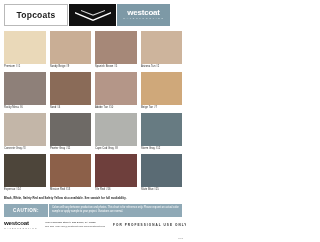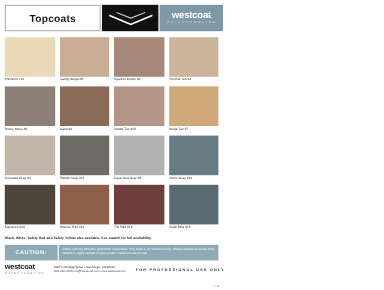--- a/index.html
+++ b/index.html
@@ -15,21 +15,21 @@
     box-sizing:border-box;
     display:flex;flex-direction:column;
     background:#ffffff;
   }
 
   
   .header{
     display:flex;
     align-items:stretch;
     height:22px;
-    margin:4px 0 0 4px;
+    margin:4px 16px 0 4px;
     gap:1px;
   }
   .hdr-title{
     flex:1 1 auto;
     border:1px solid #b9b9b9;
     background:#ffffff;
     display:flex;align-items:center;justify-content:center;
     font-size:8.5px;
     font-weight:bold;
     letter-spacing:.2px;

